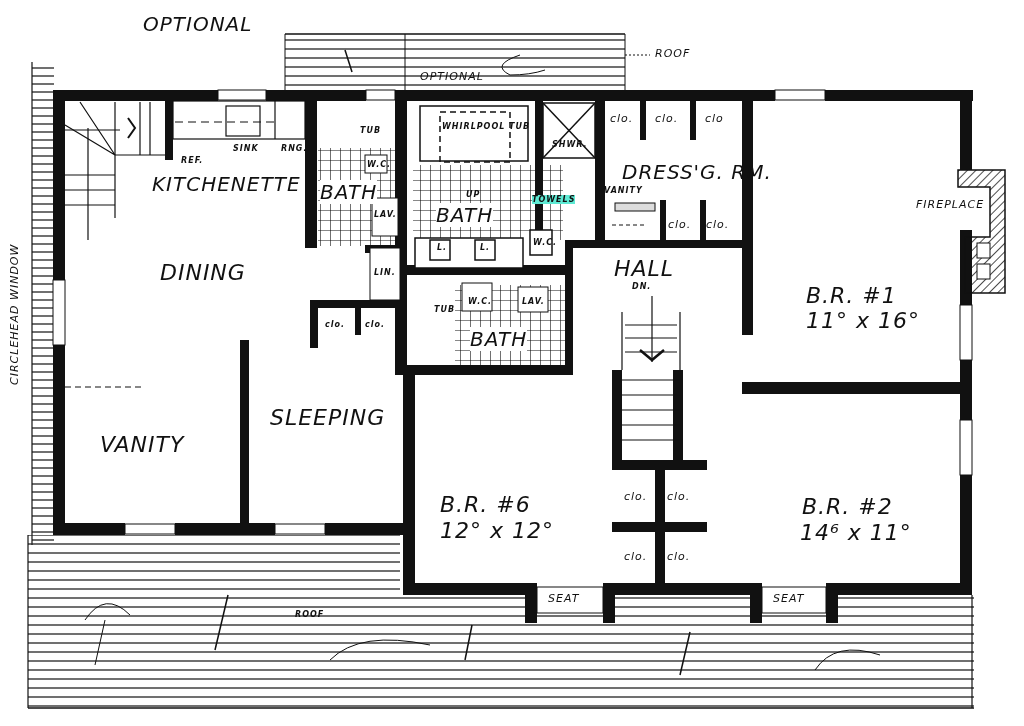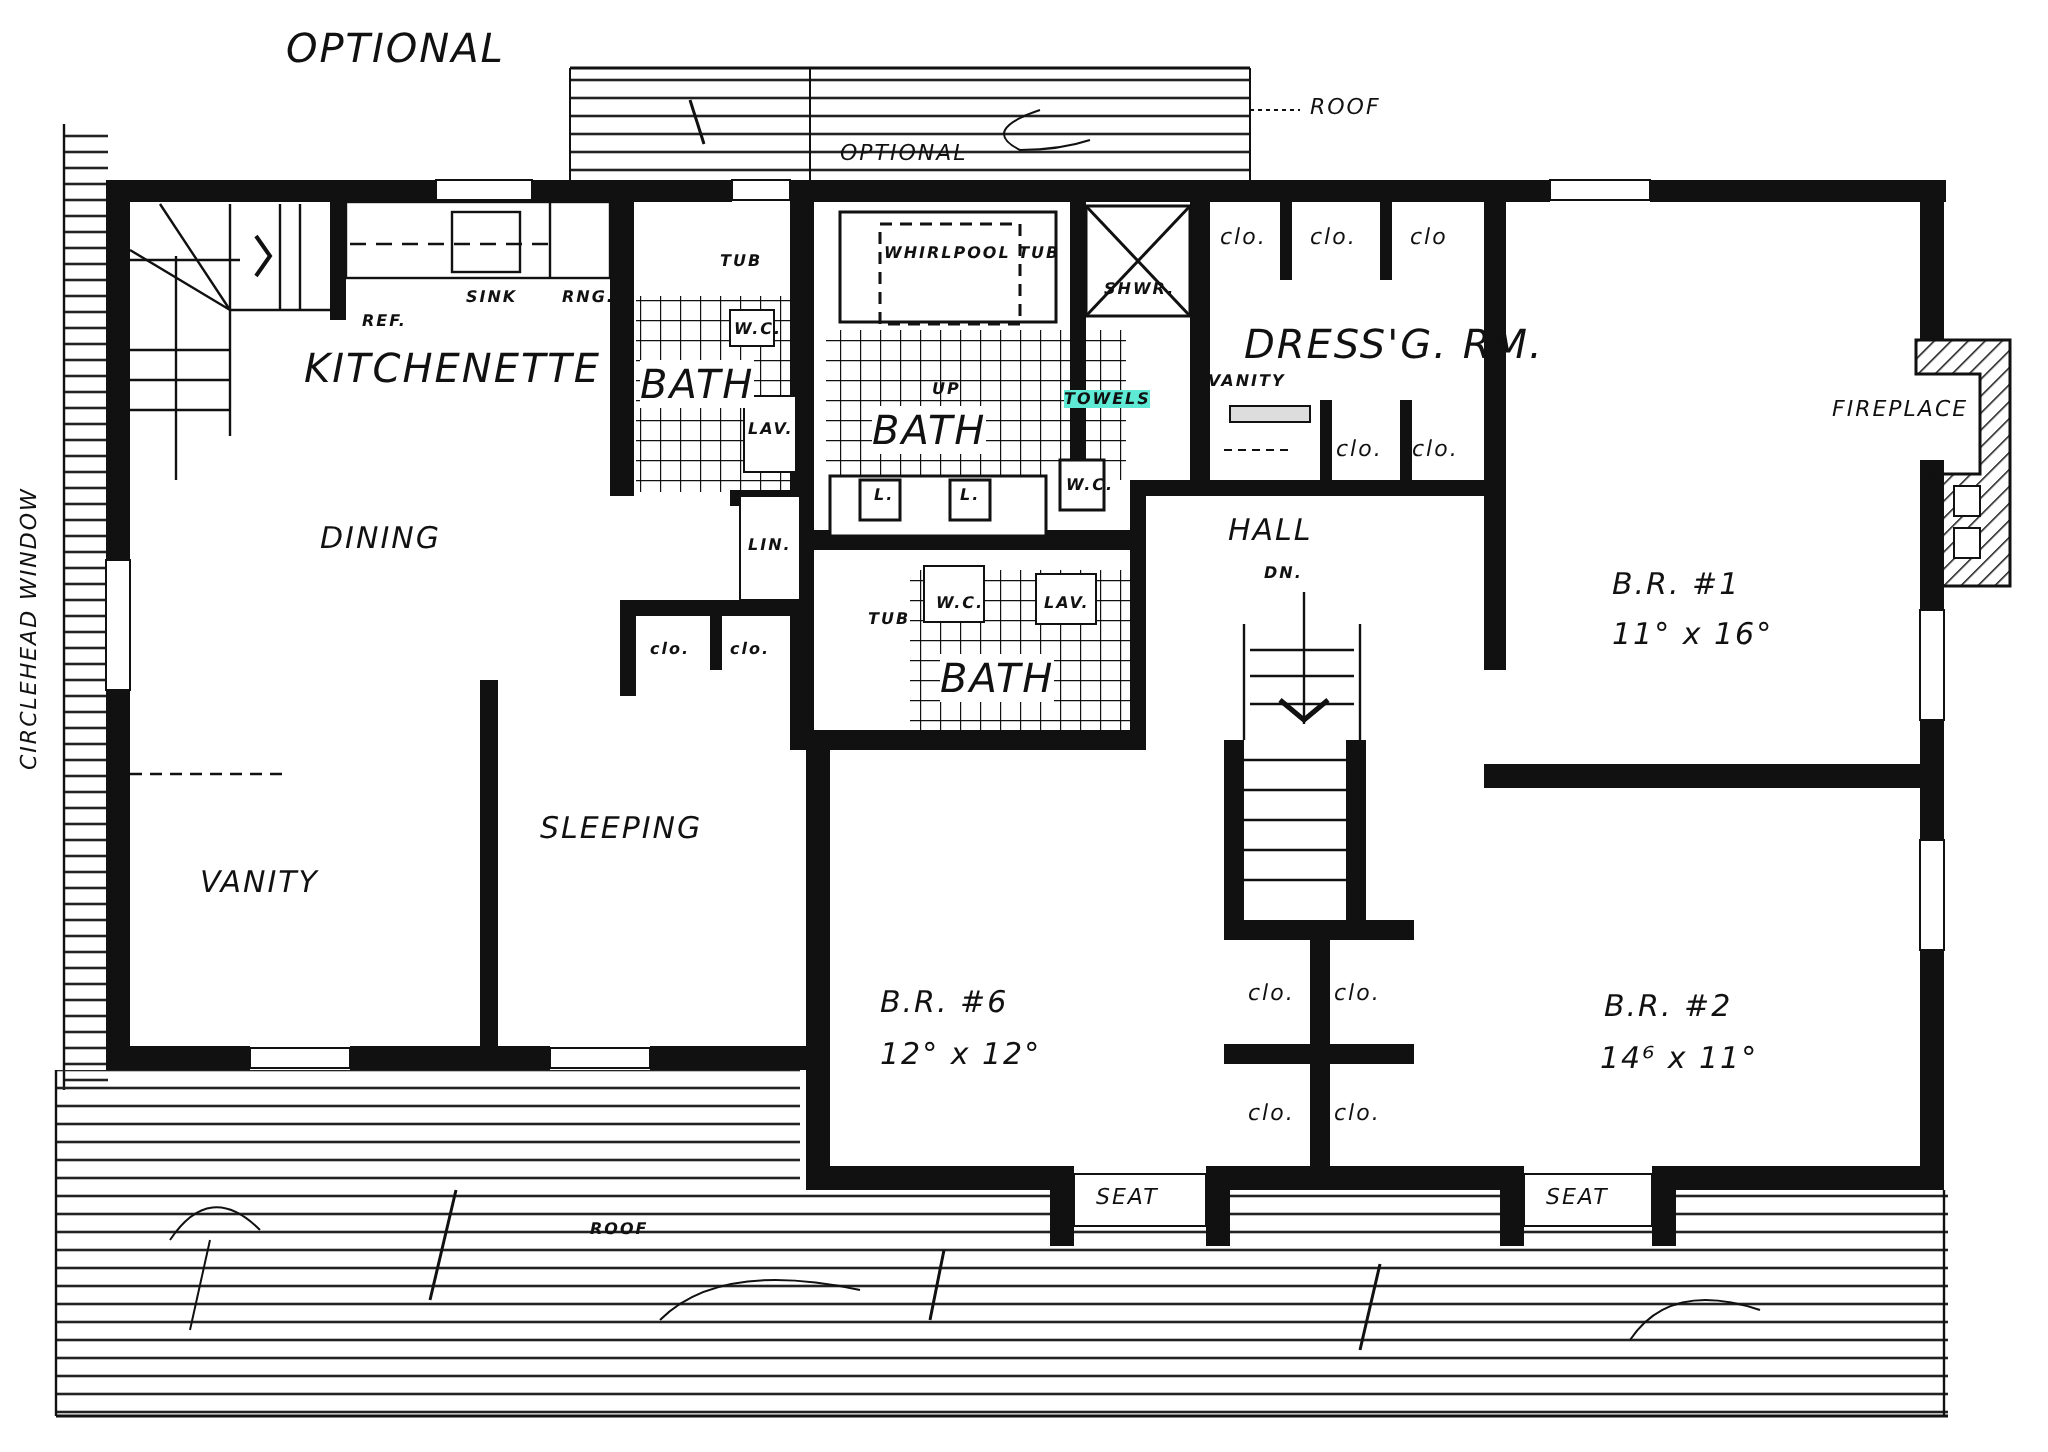--- a/index.html
+++ b/index.html
@@ -1,19 +1,19 @@
 <!DOCTYPE html>
 <html><head>
 <meta charset="utf-8">
 <style>
   html,body{margin:0;padding:0;background:#fff;}
   body{width:1024px;height:726px;position:relative;overflow:hidden;font-family:"DejaVu Sans",sans-serif;color:#111;}
   #plan{position:absolute;left:0;top:0;width:1024px;height:726px;}
   .lbl{position:absolute;font-family:"DejaVu Sans",sans-serif;color:#111;white-space:nowrap;font-style:italic;letter-spacing:1px;}
-  .lbl.big{font-size:15px;}
+  .lbl.big{font-size:22px;}
   .lbl.med{font-size:20px;}
   .lbl.sm{font-size:11px;}
   .lbl.xs{font-size:8px;font-weight:bold;}
   .vert{transform:rotate(-90deg);transform-origin:left top;}
 </style>
 </head>
 <body>
 
 <svg id="plan" viewBox="0 0 1024 726" xmlns="http://www.w3.org/2000/svg">
   <defs>

